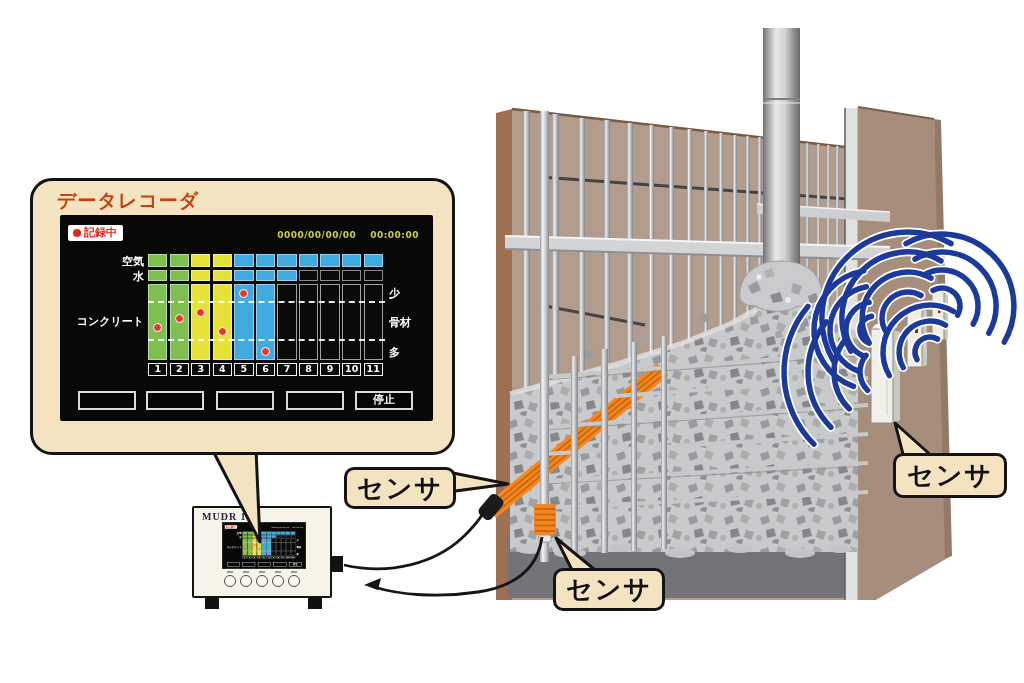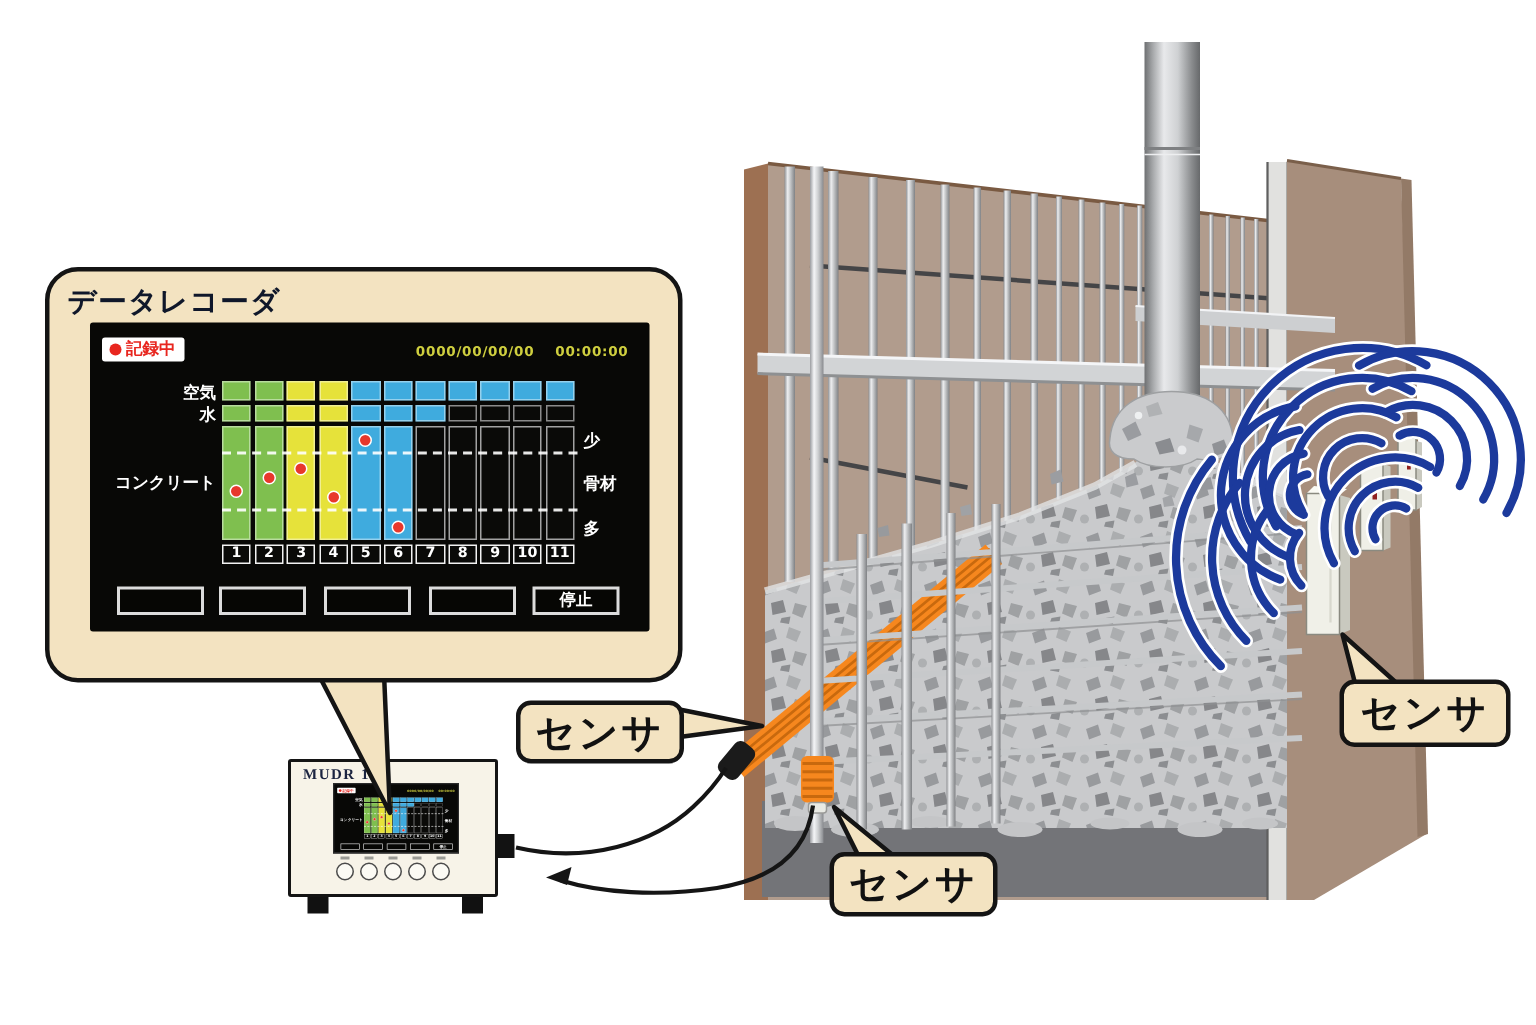--- a/index.html
+++ b/index.html
@@ -5,22 +5,22 @@
   html,body{margin:0;padding:0;background:#fff;}
   #stage{position:relative;width:1024px;height:683px;background:#ffffff;overflow:hidden;
          font-family:"DejaVu Sans","Liberation Sans",sans-serif;}
   #stage *{box-sizing:border-box;}
   svg{display:block;}
   .layer{position:absolute;left:0;top:0;pointer-events:none;}
 
   
   .rec-bubble{position:absolute;left:30px;top:178px;width:425px;height:277px;
     background:#F3E3C1;border:3px solid #141414;border-radius:22px;z-index:7;}
-  .rec-title{position:absolute;left:12px;top:7px;font-size:19px;font-weight:bold;
-    color:#0f172a;letter-spacing:1px;}
+  .rec-title{position:absolute;left:24px;top:7px;font-size:19px;font-weight:bold;
+    color:#c2410c;letter-spacing:1px;}
   .screen{position:absolute;left:27px;top:34px;width:373px;height:206px;
     background:#080806;border-radius:2px;overflow:hidden;}
   .recbox{position:absolute;left:8px;top:10px;background:#ffffff;border-radius:2px;
     padding:1px 6px 2px 5px;display:flex;align-items:center;gap:3px;
     color:#E8261F;font-weight:bold;font-size:11px;line-height:13px;}
   .recdot{width:8px;height:8px;border-radius:50%;background:#E8261F;flex:0 0 auto;}
   .stamp{position:absolute;right:14px;top:15px;color:#CFCF3F;font-size:9px;
     font-weight:bold;letter-spacing:.5px;display:flex;gap:14px;}
   .rlabel{position:absolute;left:0;width:84px;text-align:right;color:#fff;
     font-weight:bold;font-size:11px;line-height:11px;}

